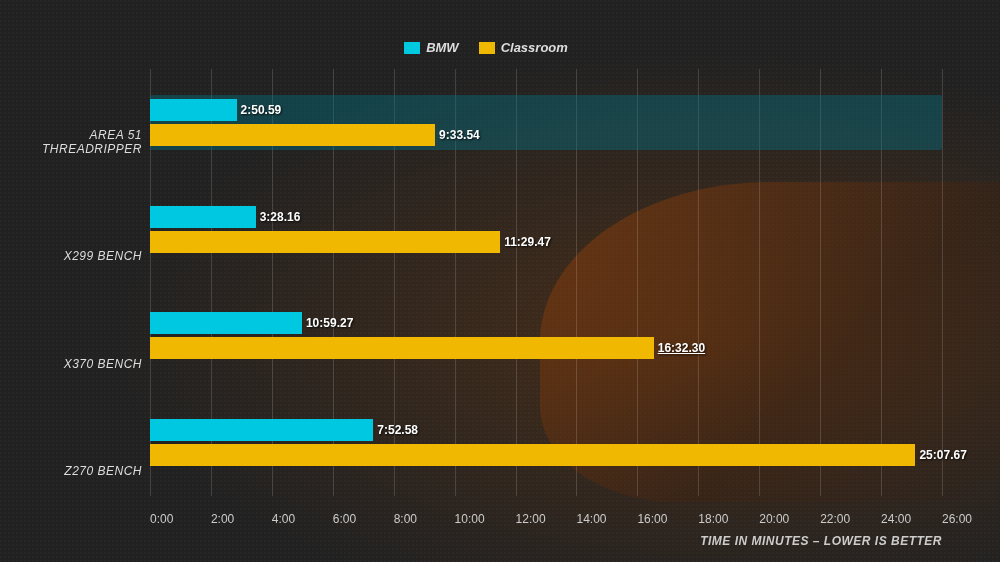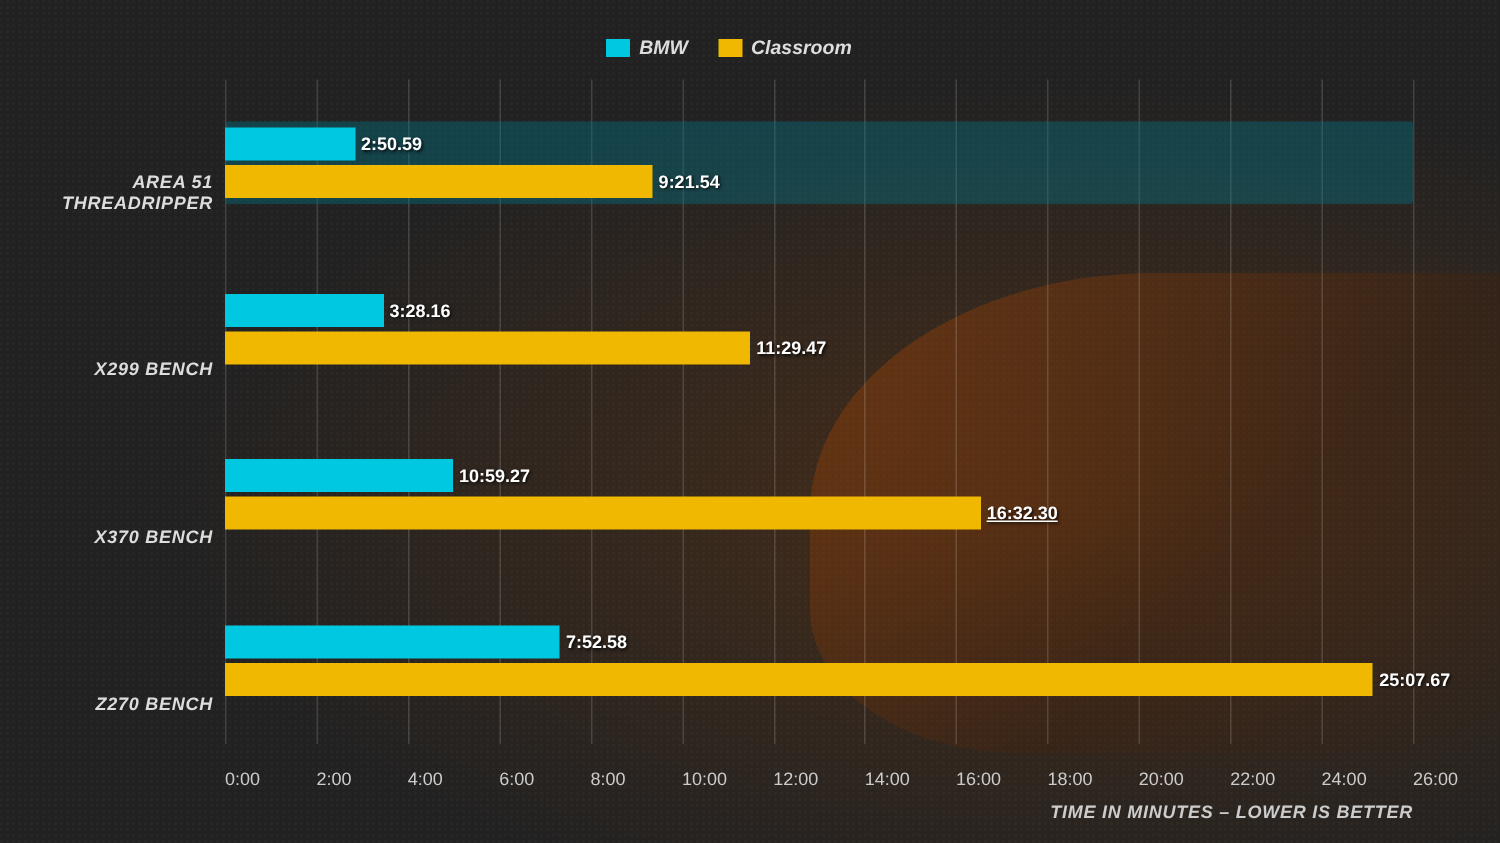--- a/index.html
+++ b/index.html
@@ -37,21 +37,21 @@
       pointer-events: none;
     }
 
     .container {
       position: relative;
       z-index: 1;
       width: 972px;
       height: 562px;
       display: flex;
       flex-direction: column;
-      padding: 18px 30px 14px 30px;
+      padding: 34px 30px 14px 30px;
     }
 
     .title {
       text-align: center;
       font-size: 32px;
       font-weight: bold;
       font-style: italic;
       letter-spacing: 1px;
       color: #f0f0f0;
       text-shadow: 2px 2px 4px rgba(0,0,0,0.7);
@@ -92,21 +92,21 @@
       flex-direction: column;
       justify-content: space-around;
       width: 120px;
       padding-right: 8px;
       padding-bottom: 36px;
     }
 
     .y-label {
       text-align: right;
       font-size: 12px;
-      font-weight: bold;
+      font-weight: normal;
       font-style: italic;
       color: #ddd;
       line-height: 1.2;
       text-transform: uppercase;
       letter-spacing: 0.5px;
       margin-top: 25px;
     }
 
     .chart-body {
       flex: 1;
@@ -264,21 +264,21 @@
             <div class="grid-line" style="left: 100%;"></div>
           </div>
         <div class="rows-container">
             <div class="bar-row" style="background: rgba(0, 120, 140, 0.38); border-radius: 2px;">
               <div class="bar-wrapper">
                 <div class="bar bar-cyan" style="width: 10.9346%;"></div>
                 <span class="bar-label" style="right: auto; left: calc(10.9346% + 4px); position: absolute;">2:50.59</span>
               </div>
               <div class="bar-wrapper">
                 <div class="bar bar-yellow" style="width: 35.9962%;"></div>
-                <span class="bar-label" style="right: auto; left: calc(35.9962% + 4px); position: absolute;">9:21.54</span>
+                <span class="bar-label" style="right: auto; left: calc(35.9962% + 4px); position: absolute;">9:33.54</span>
               </div>
             </div>
             <div class="bar-row">
               <div class="bar-wrapper">
                 <div class="bar bar-cyan" style="width: 13.3423%;"></div>
                 <span class="bar-label" style="right: auto; left: calc(13.3423% + 4px); position: absolute;">3:28.16</span>
               </div>
               <div class="bar-wrapper">
                 <div class="bar bar-yellow" style="width: 44.2115%;"></div>
                 <span class="bar-label" style="right: auto; left: calc(44.2115% + 4px); position: absolute;">11:29.47</span>

